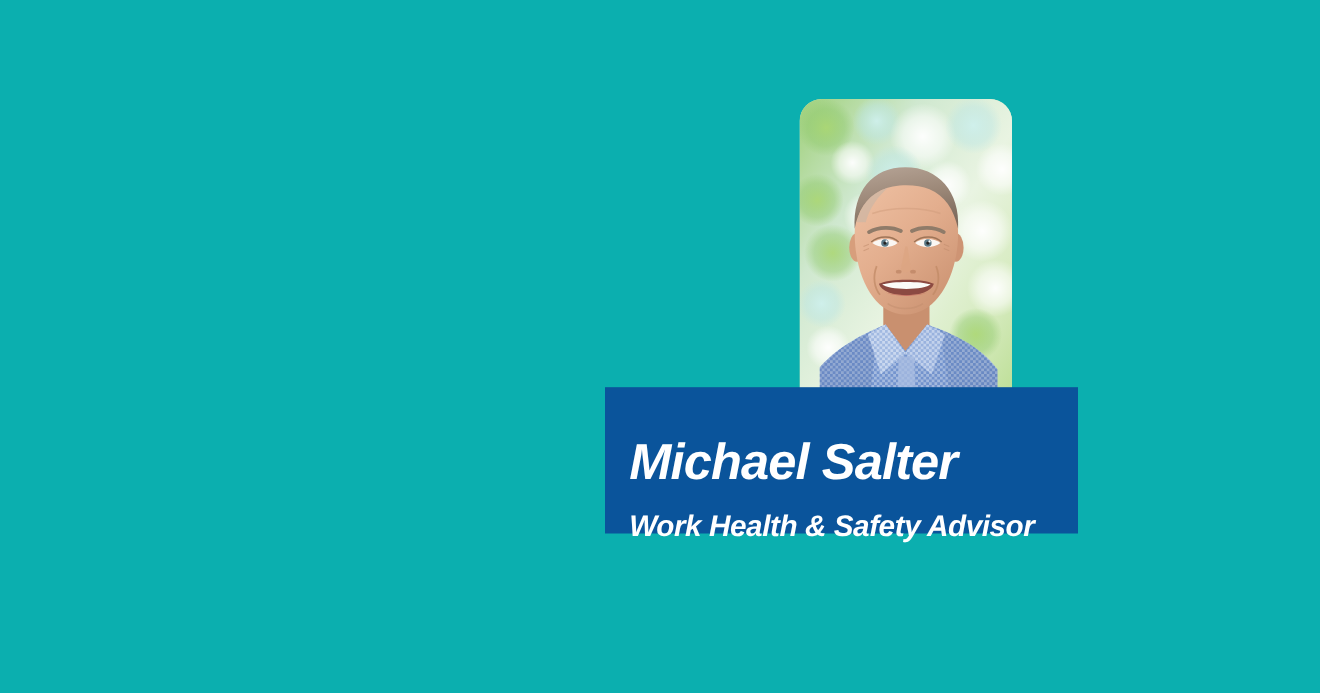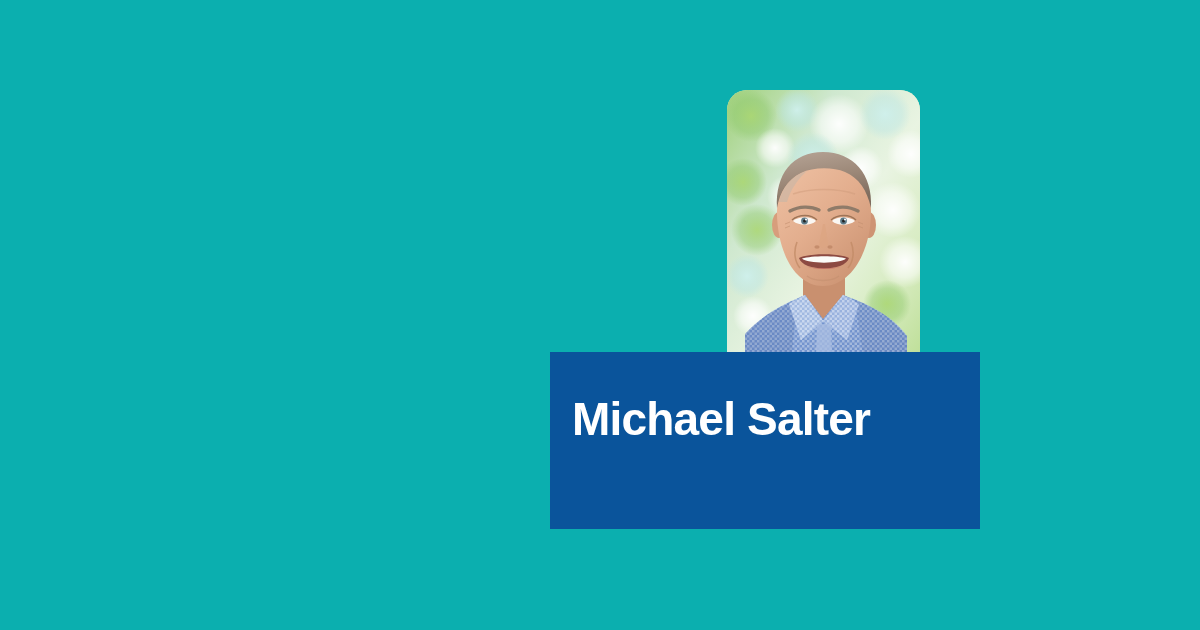--- a/index.html
+++ b/index.html
@@ -40,25 +40,26 @@
     width: 193px;
     height: 293px;
   }
 
   
   .info-card {
     position: absolute;
     left: 550px;
     top: 352px;
     width: 430px;
-    height: 177px;
+    height: 133px;
     background: #0A549B;
     z-index: 2;
     box-sizing: border-box;
     padding: 4px 22px;
+    font-style: italic;
   }
 
   .person-name {
     position: absolute;
     left: 22px;
     top: 44px;
     margin: 0;
     font-size: 46px;
     font-weight: bold;
     line-height: 1;
@@ -235,15 +236,16 @@
 
       <path d="M 70 152 C 66 162 68 172 73 178" stroke="#C08965" stroke-width="1.6" fill="none" opacity="0.75"></path>
       <path d="M 124 152 C 128 162 126 172 121 178" stroke="#C08965" stroke-width="1.6" fill="none" opacity="0.75"></path>
 
       <path d="M 80 186 C 88 192 104 192 112 186" stroke="#C28E6E" stroke-width="1.4" fill="none" opacity="0.5"></path>
     </svg>
   </div>
 
   <div class="info-card">
     <h1 class="person-name">Michael Salter</h1>
+    <p class="person-role">Work Health &amp; Safety Advisor</p>
   </div>
 
 </div>
 
 </body></html>

